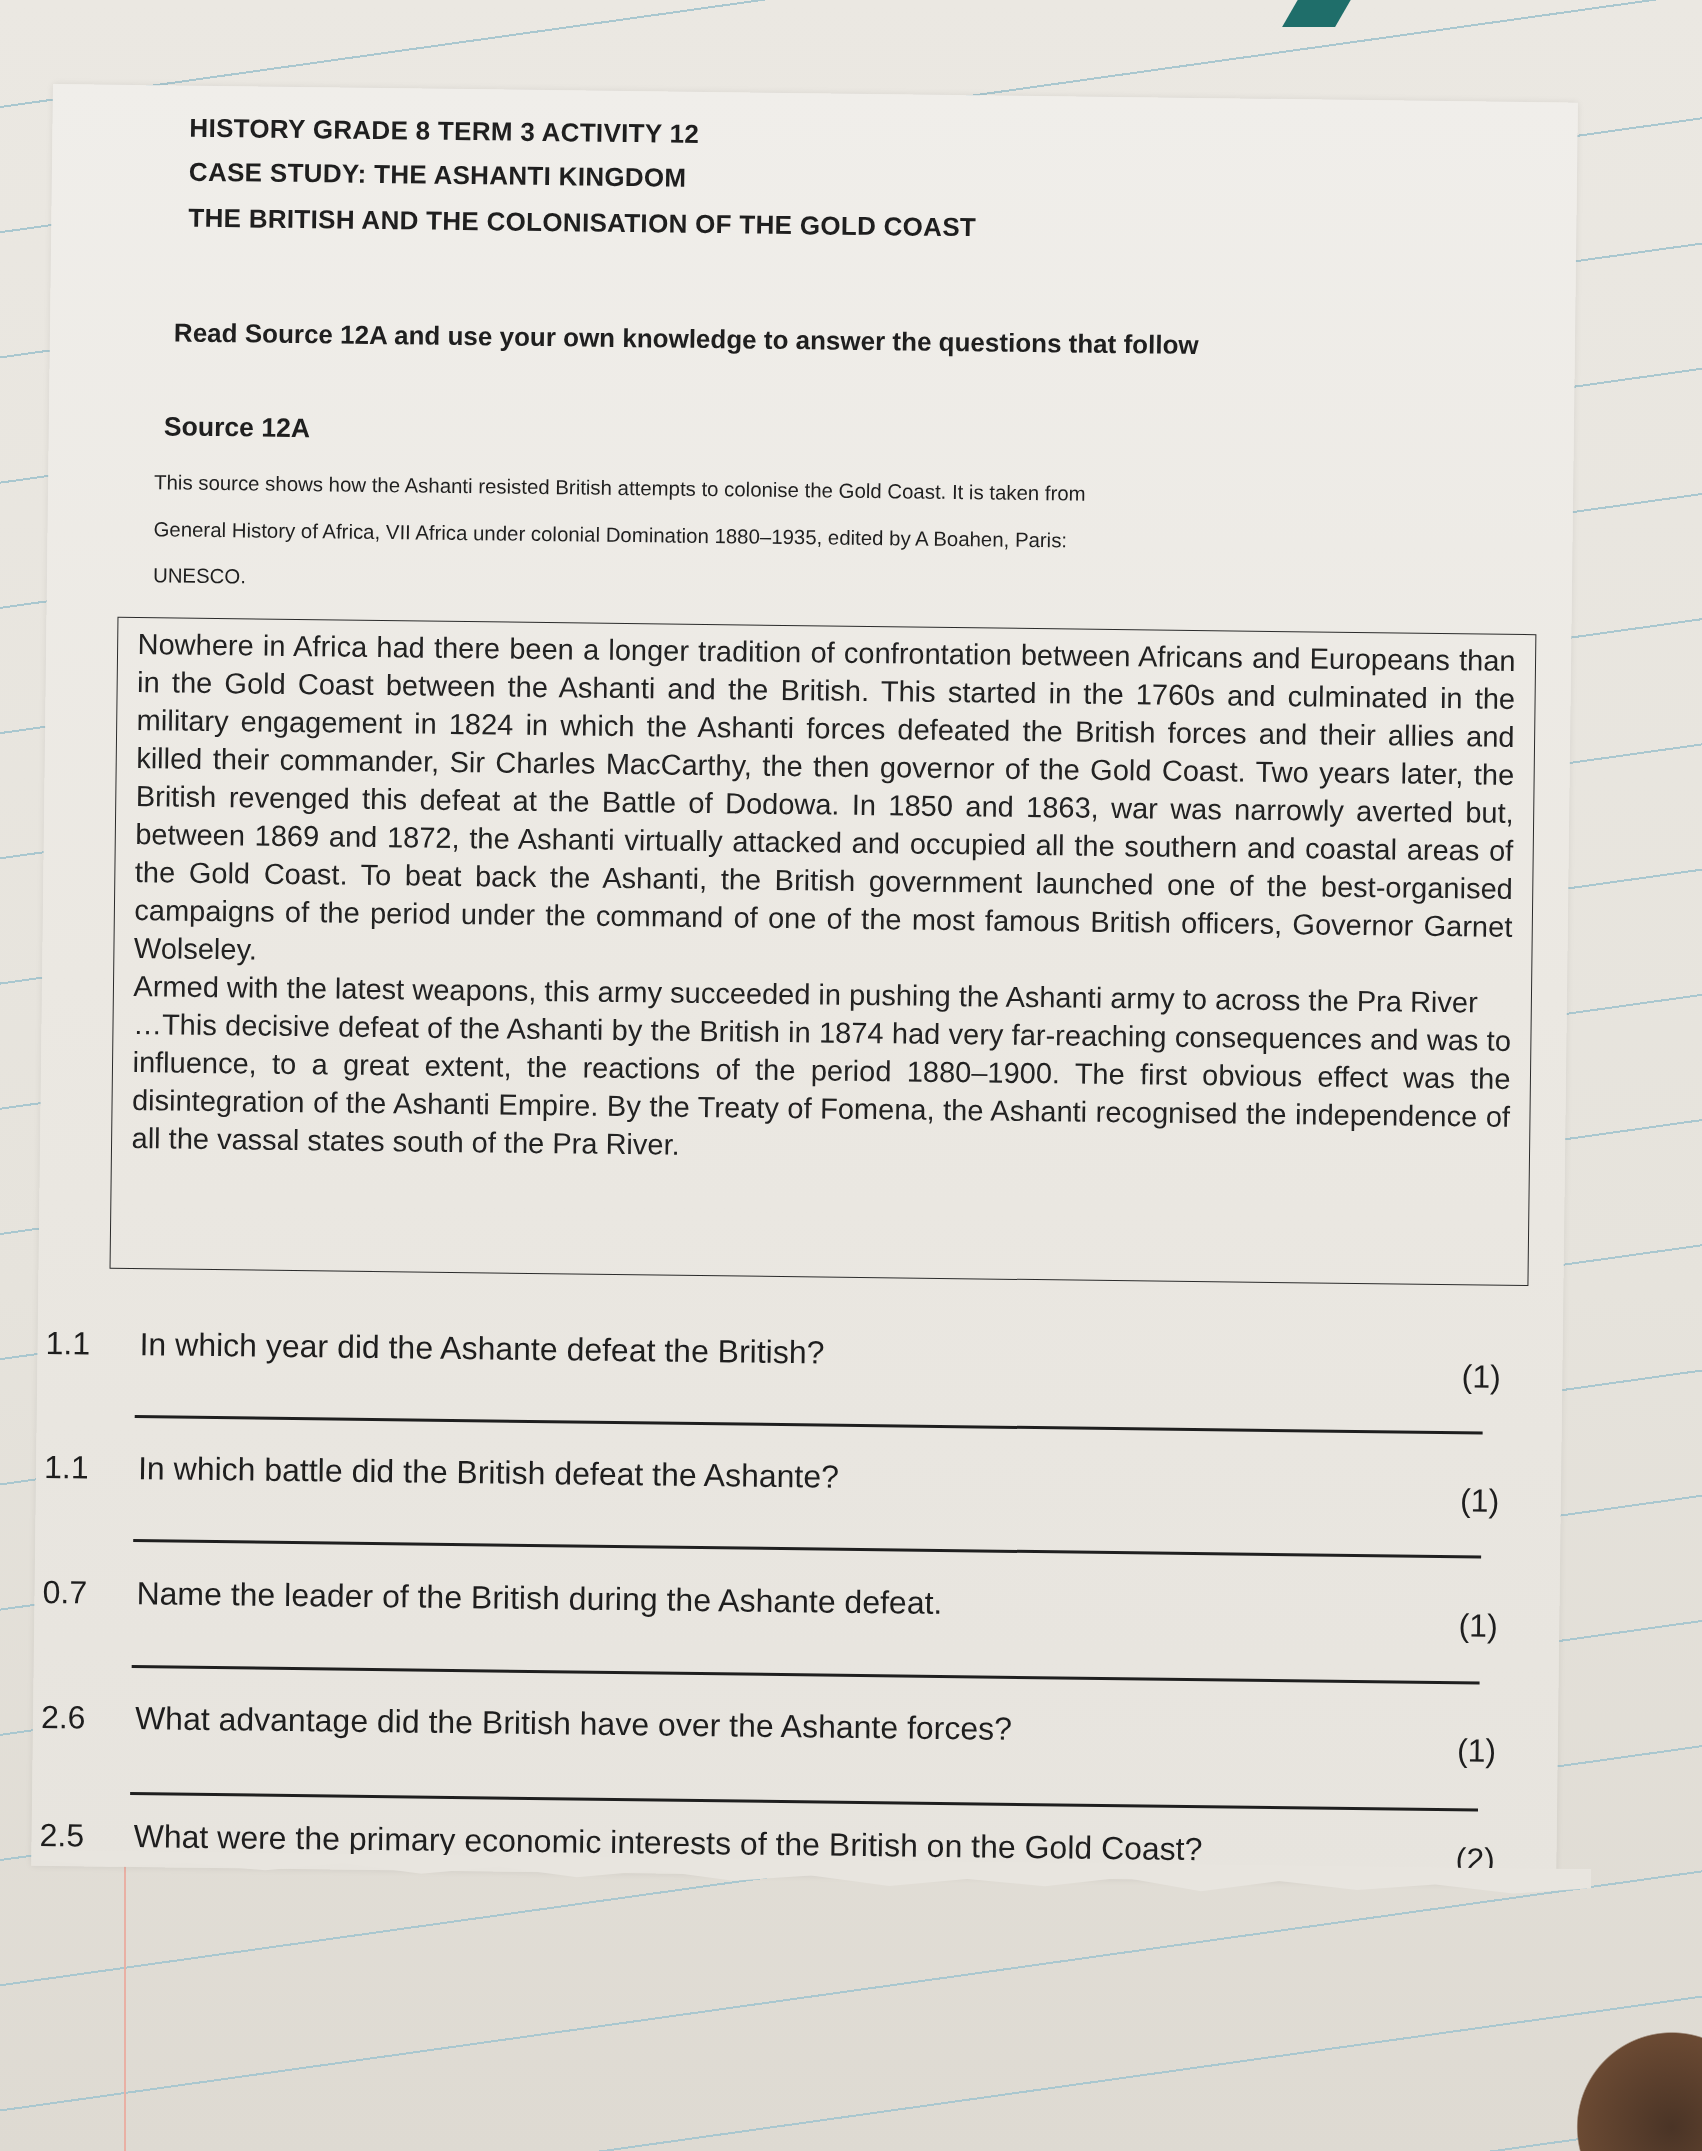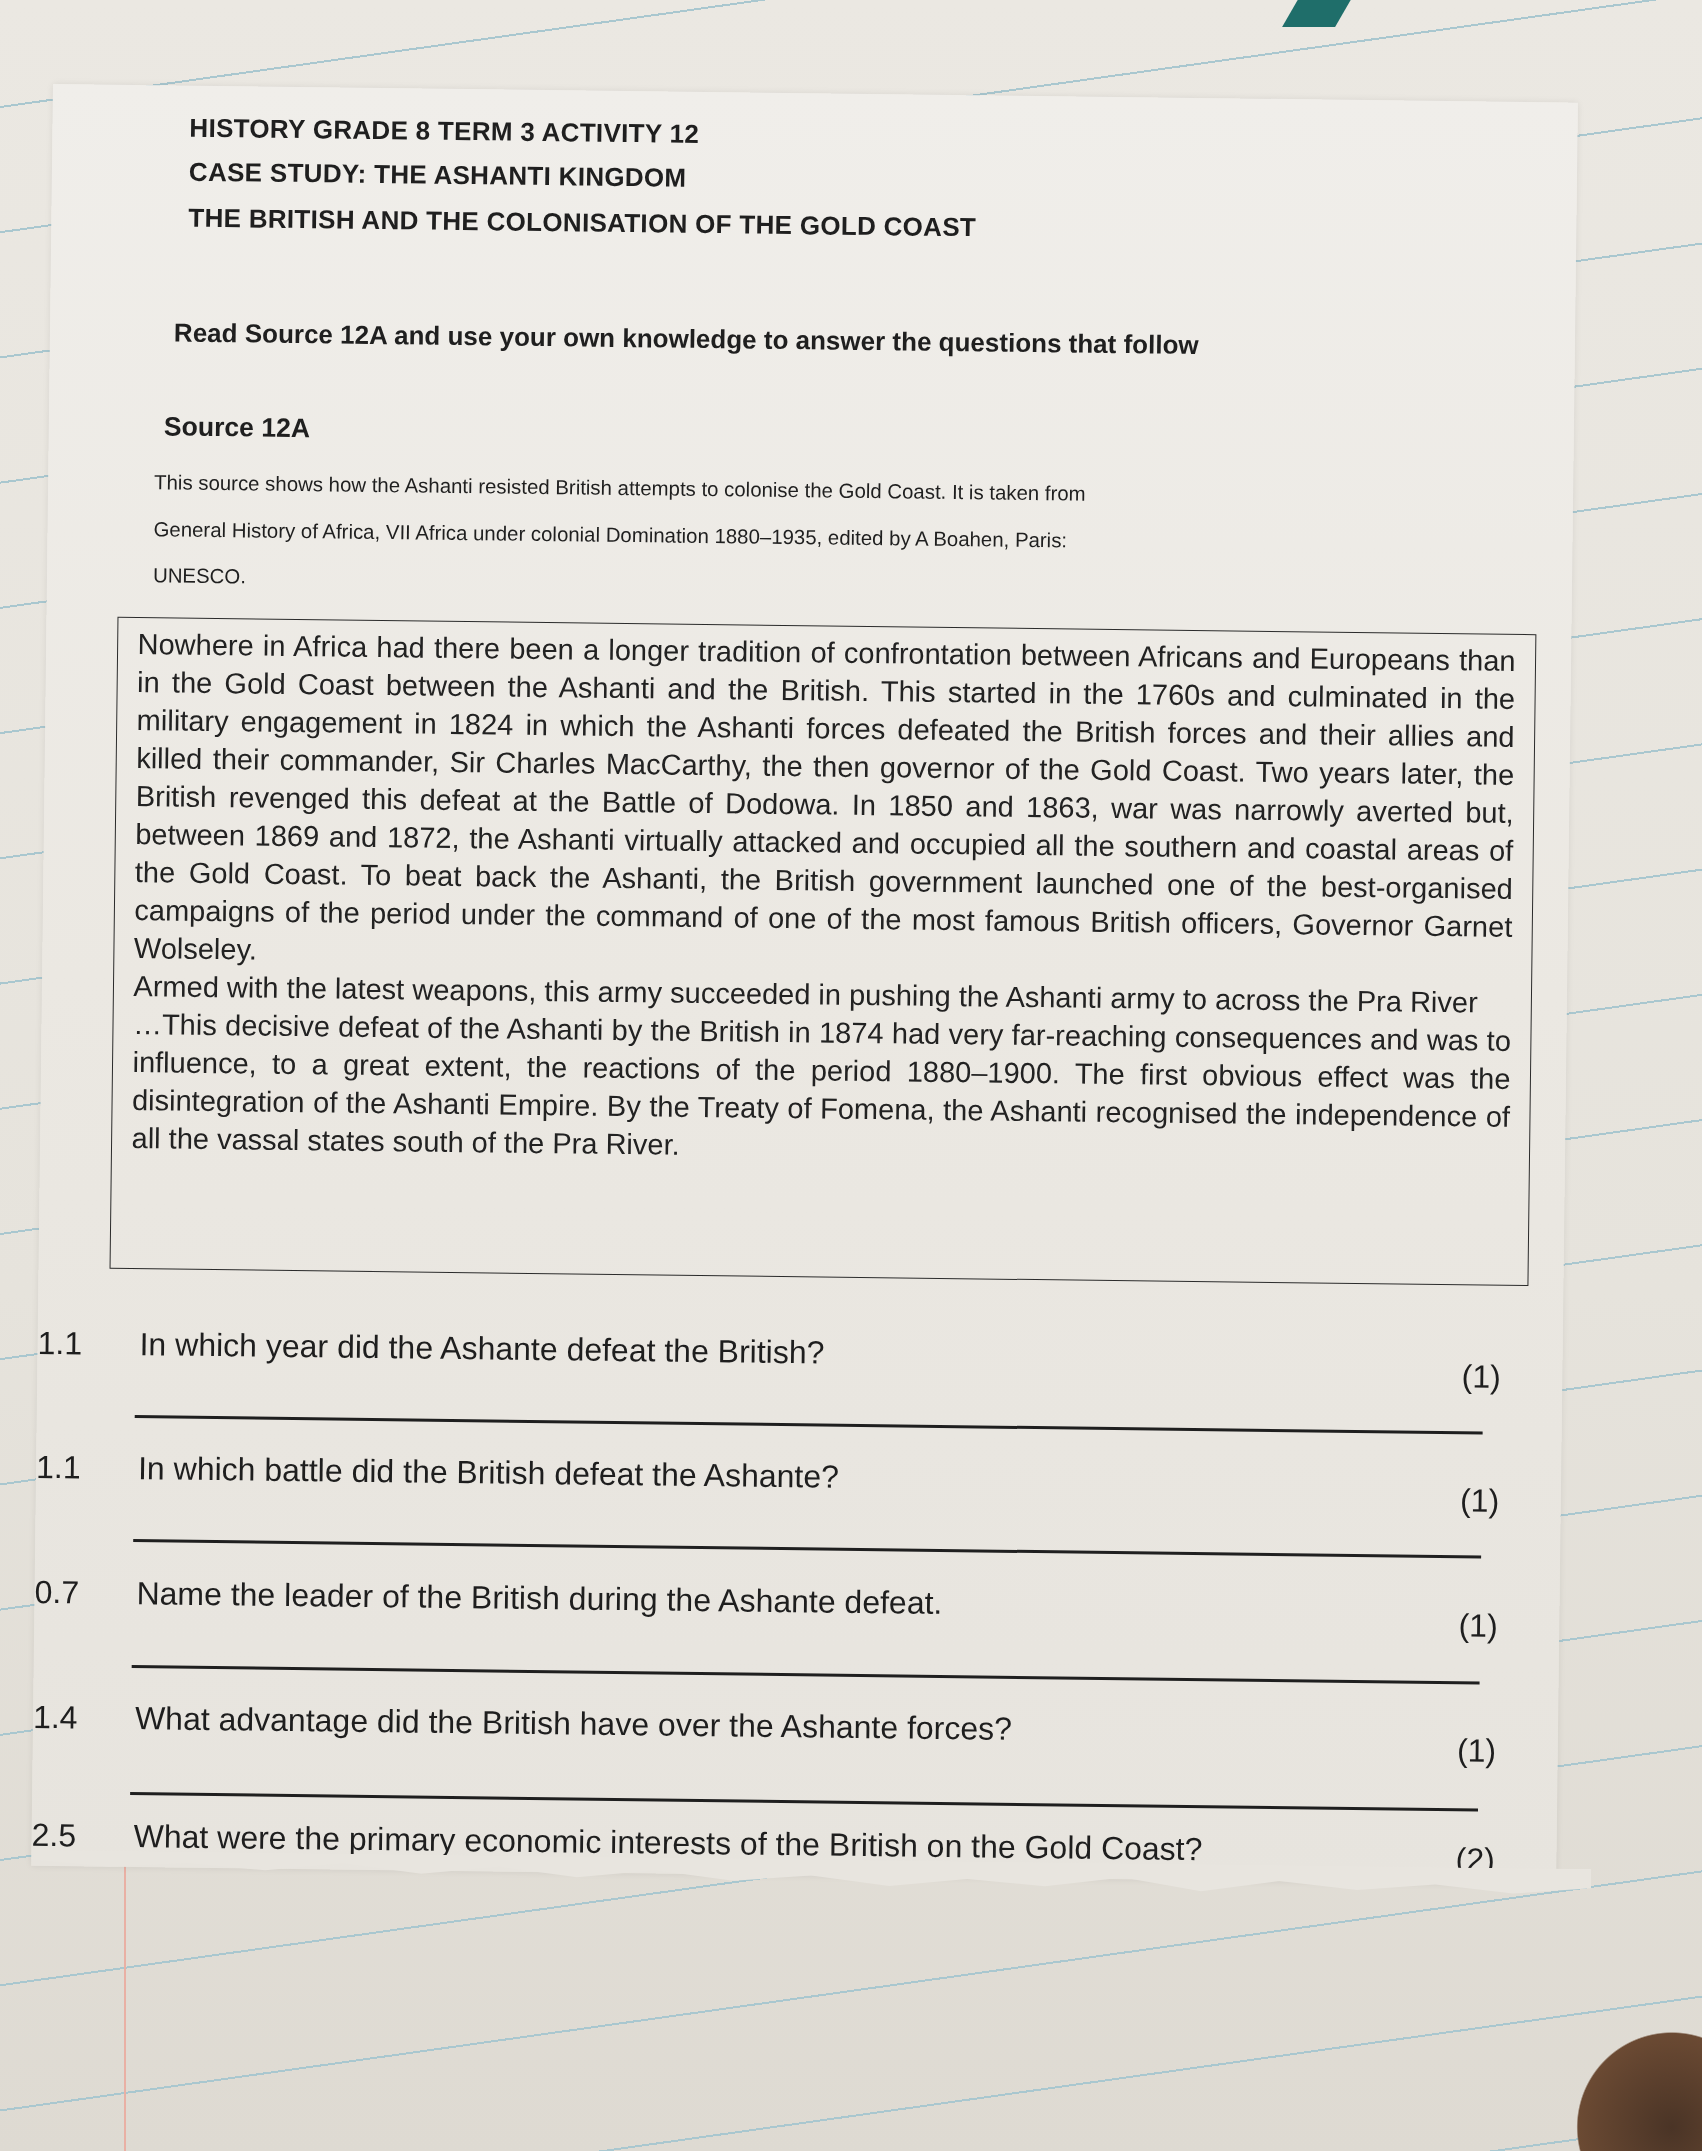--- a/index.html
+++ b/index.html
@@ -42,21 +42,21 @@
   .instruction { position: absolute; left: 124px; top: 232px; font-weight: bold; font-size: 26px; }
   .source-title { position: absolute; left: 115px; top: 326px; font-weight: bold; font-size: 26.6px; }
   .source-desc { position: absolute; left: 106px; font-size: 20.4px; }
   .source-box {
     position: absolute; left: 71px; top: 532px; width: 1419px; height: 652px;
     border: 1.8px solid #2b2b2b; box-sizing: border-box; padding: 7px 19.5px 7px 19.5px;
     font-size: 29px; line-height: 38px; text-align: justify; color: #222;
   }
   .source-box p { margin: 0; }
   .question { position: absolute; left: 0; width: 1490px; font-size: 32px; color: #1e1e1e; }
-  .question .qnum { position: absolute; left: 0; }
+  .question .qnum { position: absolute; left: 8px; }
   .question .qtext { position: absolute; left: 102px; }
   .question .qmark { position: absolute; right: 26.6px; top: 16px; }
   .answer-line { position: absolute; left: 98px; width: 1348px; height: 2.7px; background: #1f1f1f; }
 </style>
 </head>
 <body>
 
 <div class="notebook">
   <div class="margin-line"></div>
 </div>
@@ -96,21 +96,21 @@
   <div class="answer-line" style="top:1454px;"></div>
 
   <div class="question" style="top:1490px;">
     <span class="qnum">0.7</span>
     <span class="qtext">Name the leader of the British during the Ashante defeat.</span>
     <span class="qmark">(1)</span>
   </div>
   <div class="answer-line" style="top:1580px;"></div>
 
   <div class="question" style="top:1615px;">
-    <span class="qnum">1.4</span>
+    <span class="qnum">2.6</span>
     <span class="qtext">What advantage did the British have over the Ashante forces?</span>
     <span class="qmark">(1)</span>
   </div>
   <div class="answer-line" style="top:1707px;"></div>
 
   <div class="question" style="top:1733px;">
     <span class="qnum">2.5</span>
     <span class="qtext">What were the primary economic interests of the British on the Gold Coast?</span>
     <span class="qmark" style="top:7px;">(2)</span>
   </div>

